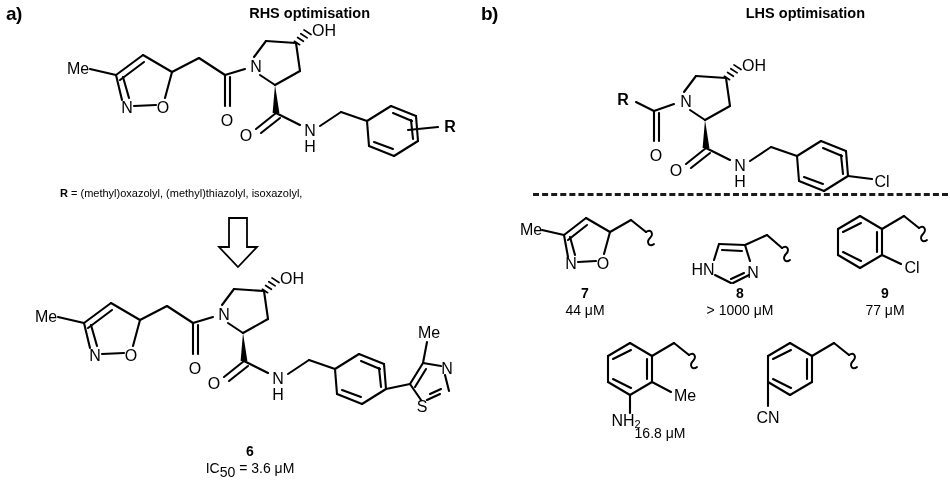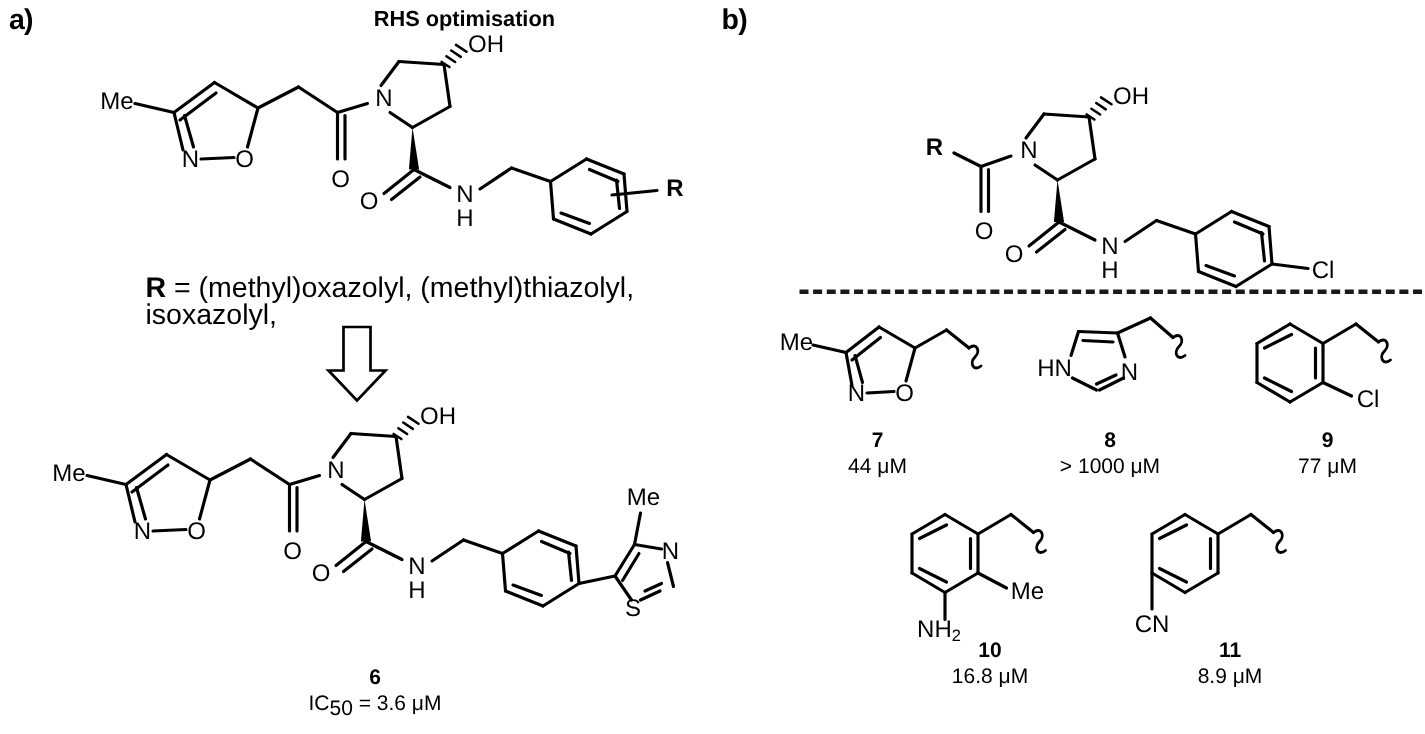--- a/index.html
+++ b/index.html
@@ -3,21 +3,21 @@
 <meta charset="utf-8">
 <style>
   html,body{margin:0;padding:0;background:#fff;}
   body{width:950px;height:489px;position:relative;overflow:hidden;
        font-family:"Liberation Sans",sans-serif;color:#000;}
   .panel{position:absolute;top:0;height:489px;}
   #panel-a{left:0;width:475px;}
   #panel-b{left:475px;width:475px;}
   .panel-letter{position:absolute;font-size:19px;font-weight:bold;letter-spacing:-.5px;}
   .panel-title{position:absolute;font-size:14.5px;font-weight:bold;text-align:right;}
-  .rtext{position:absolute;font-size:19px;line-height:18px;margin-left:37px;}
+  .rtext{position:absolute;font-size:11px;line-height:18px;}
   .rtext b{font-weight:bold;}
   .cap{position:absolute;text-align:center;font-size:14px;line-height:17px;width:160px;}
   .cap .num{font-weight:bold;display:block;}
   svg{display:block;overflow:visible;}
   .bond{stroke:#000;fill:none;stroke-width:2.1;stroke-linecap:round;stroke-linejoin:round;}
   .bond-thin{stroke:#000;fill:none;stroke-width:1.9;stroke-linecap:round;}
   .wedge{fill:#000;stroke:none;}
   .hash{stroke:#000;stroke-width:1.7;stroke-linecap:round;}
   .atom{font-family:"Liberation Sans",sans-serif;font-size:16px;text-anchor:middle;
         dominant-baseline:central;fill:#000;}
@@ -195,20 +195,21 @@
 
   <div class="cap" style="left:170px;top:443px;">
     <span class="num">6</span>
     <span><span>IC</span><sub style="font-size:14px;">50</sub><span> = 3.6 μM</span></span>
   </div>
 </div>
 
 <div class="panel" id="panel-b">
 
   <div class="panel-letter" style="left:6px;top:3px;">b)</div>
+  <div class="panel-title" style="left:90px;top:5px;width:300px;">LHS optimisation</div>
 
   <div class="svgholder" style="left:135px;top:28px;">
     <svg width="330" height="160" viewBox="0 0 330 160">
       <text class="atom-b" x="13" y="71">R</text>
       <path class="bond" d="M26,74 L44,83"></path>
       <path class="bond" d="M44,83 L44,113"></path>
       <path class="bond" d="M49,85 L49,113"></path>
       <text class="atom" x="46" y="127">O</text>
       <path class="bond" d="M44,83 L64,76"></path>
       <text class="atom" x="76" y="73">N</text>
@@ -271,21 +272,21 @@
       <path class="bond" d="M90,27 L111,15"></path>
       <path class="bond" d="M111,15 L126,27"></path>
       <path class="bond-thin" d="M126,27 C131,23 134,29 130,33 C126,37 129,43 134,39"></path>
     </svg>
   </div>
   <div class="cap" style="left:30px;top:285px;">
     <span class="num">7</span>
     <span>44 μM</span>
   </div>
 
-  <div class="svgholder" style="left:200px;top:200px;">
+  <div class="svgholder" style="left:200px;top:223px;">
     <svg width="145" height="75" viewBox="0 0 145 75">
       <g>
 
         <path class="bond" d="M39,37 L44,21"></path>
         <path class="bond" d="M44,21 L70,22"></path>
         <path class="bond" d="M47,27 L67,28"></path>
         <path class="bond" d="M70,22 L75,38"></path>
         <path class="bond" d="M74,52 L58,60"></path>
         <path class="bond" d="M69,50 L56,56"></path>
         <path class="bond" d="M56,60 L40,52"></path>
@@ -344,21 +345,20 @@
       <path class="bond" d="M62,26 L84,13"></path>
       <path class="bond" d="M84,13 L99,25"></path>
       <path class="bond-thin" d="M99,25 C104,21 107,27 103,31 C99,35 102,41 107,37"></path>
       <path class="bond" d="M62,52 L81,62"></path>
       <text class="atom" x="95" y="65">Me</text>
       <path class="bond" d="M40,65 L40,83"></path>
       <text class="atom" x="36" y="90">NH<tspan class="atom-sub" dy="4">2</tspan></text>
     </svg>
   </div>
   <div class="cap" style="left:105px;top:425px;">
-    <span class="num">10</span>
     <span>16.8 μM</span>
   </div>
 
   <div class="svgholder" style="left:275px;top:330px;">
     <svg width="150" height="95" viewBox="0 0 150 95">
       <g>
         <path class="bond" d="M62,26 L62,52"></path>
         <path class="bond" d="M57,29 L57,49"></path>
         <path class="bond" d="M62,52 L40,65"></path>
         <path class="bond" d="M40,65 L18,52"></path>
@@ -368,17 +368,13 @@
         <path class="bond" d="M23,29 L41,20"></path>
         <path class="bond" d="M40,13 L62,26"></path>
       </g>
       <path class="bond" d="M62,26 L84,13"></path>
       <path class="bond" d="M84,13 L99,25"></path>
       <path class="bond-thin" d="M99,25 C104,21 107,27 103,31 C99,35 102,41 107,37"></path>
       <path class="bond" d="M18,52 L18,76"></path>
       <text class="atom" x="18" y="87">CN</text>
     </svg>
   </div>
-  <div class="cap" style="left:265px;top:425px;">
-    <span class="num">11</span>
-    <span>8.9 μM</span>
-  </div>
 </div>
 
 </body></html>

